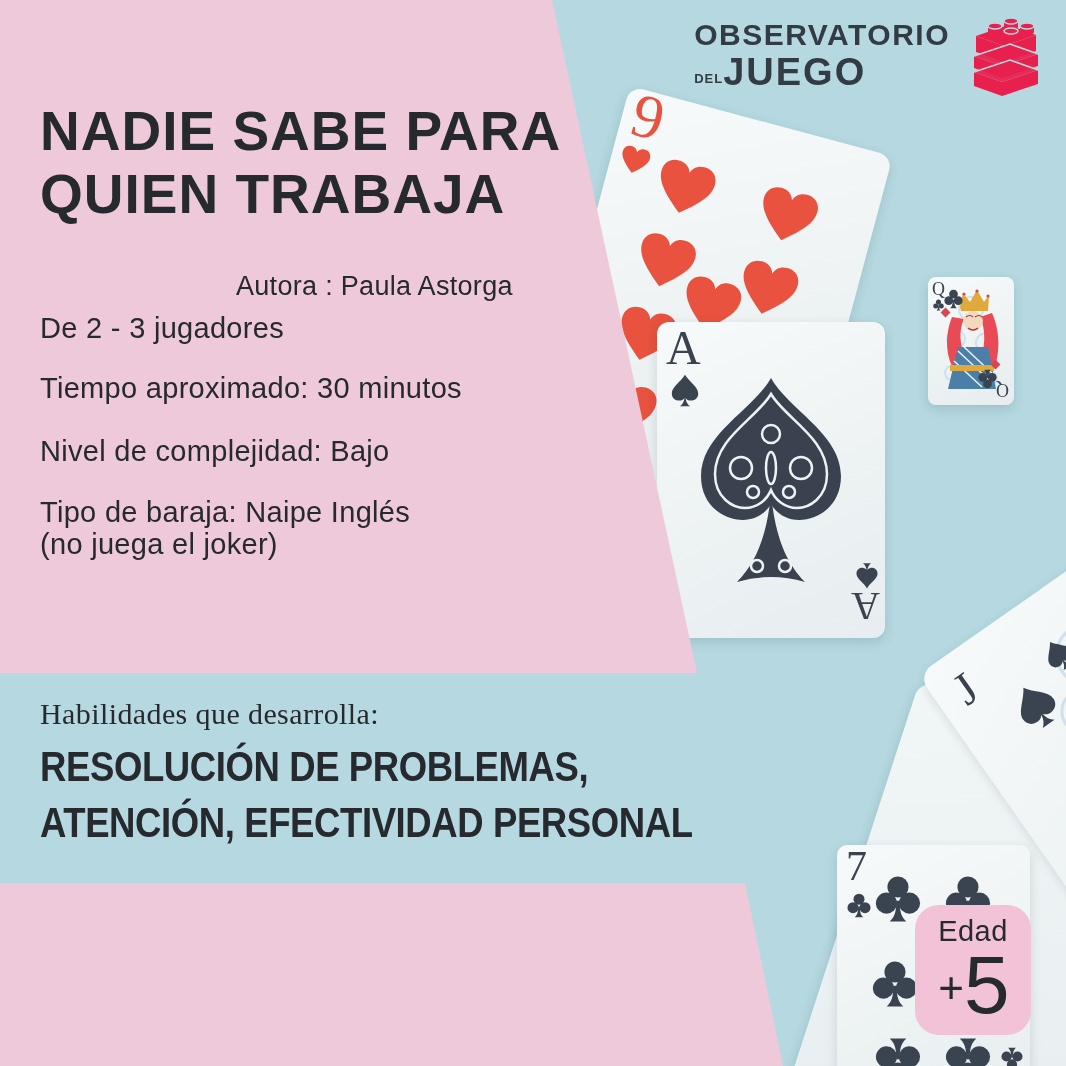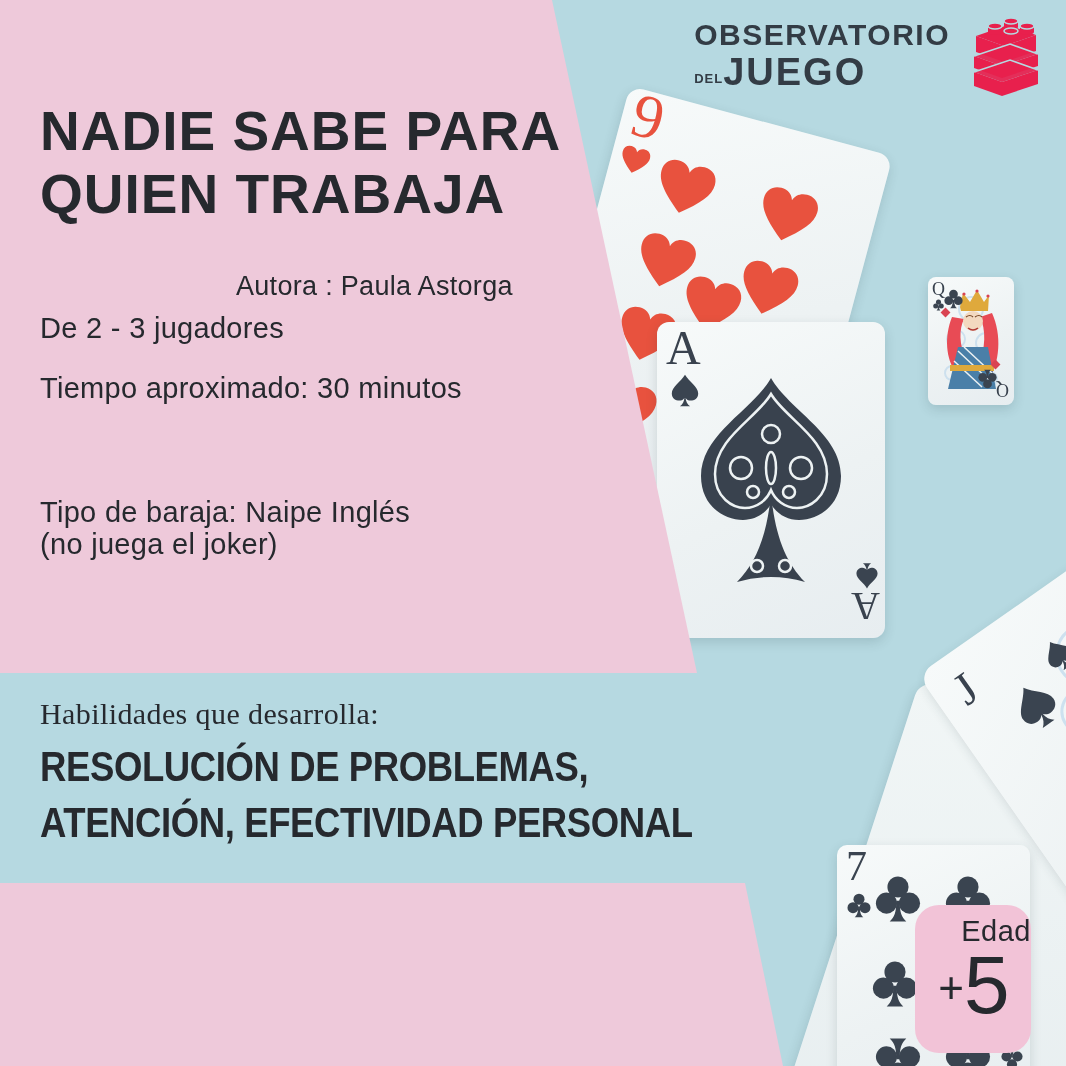--- a/index.html
+++ b/index.html
@@ -33,22 +33,22 @@
   .skills-line{font-size:43px;font-weight:700;letter-spacing:-.5px;transform:scaleX(.85);transform-origin:left center;white-space:nowrap;}
   
   .logo{position:absolute;top:12px;right:14px;z-index:6;display:flex;align-items:center;gap:10px;}
   .logo-text{color:#333c45;line-height:1;}
   .logo-l1{font-size:30px;font-weight:700;letter-spacing:1.5px;}
   .logo-l2{margin-top:3px;font-weight:700;}
   .logo-l2 .small{font-size:13px;letter-spacing:1px;vertical-align:2px;}
   .logo-l2 .big{font-size:38px;letter-spacing:2px;}
   
   .badge{
-    position:absolute;left:915px;top:905px;width:116px;height:148px;z-index:7;
-    background:#f2c3d7;border-radius:24px;text-align:right;color:#26292e;
+    position:absolute;left:915px;top:905px;width:116px;height:130px;z-index:7;
+    background:#f2c3d7;border-radius:24px;text-align:center;color:#26292e;
   }
   .badge-label{margin-top:10px;font-size:29px;letter-spacing:.5px;}
   .badge-row{display:flex;justify-content:center;align-items:center;margin-top:-2px;}
   .badge-plus{font-size:44px;font-weight:400;margin-top:6px;}
   .badge-num{font-size:82px;font-weight:500;line-height:.95;letter-spacing:-2px;}
   
   .idx{position:absolute;line-height:1;}
 </style>
 </head>
 <body>
@@ -310,20 +310,21 @@
   <div class="pink-shape pink-bottom"></div>
 
   <div class="txt title">
     <div>NADIE SABE PARA</div>
     <div>QUIEN TRABAJA</div>
   </div>
   <div class="txt author">Autora : Paula Astorga</div>
 
   <div class="txt info" style="left:40px;top:312px;">De 2 - 3 jugadores</div>
   <div class="txt info" style="left:40px;top:372px;text-align:right;">Tiempo aproximado: 30 minutos</div>
+  <div class="txt info" style="left:40px;top:435px;">Nivel de complejidad: Bajo</div>
   <div class="txt info" style="left:40px;top:496px;">Tipo de baraja: Naipe Inglés</div>
   <div class="txt info" style="left:40px;top:528px;">(no juega el joker)</div>
 
   <div class="txt skills-head">Habilidades que desarrolla:</div>
   <div class="txt skills-line" style="left:40px;top:742px;">RESOLUCIÓN DE PROBLEMAS,</div>
   <div class="txt skills-line" style="left:40px;top:798px;">ATENCIÓN, EFECTIVIDAD PERSONAL</div>
 
   <div class="logo">
     <div class="logo-text">
       <div class="logo-l1">OBSERVATORIO</div>

